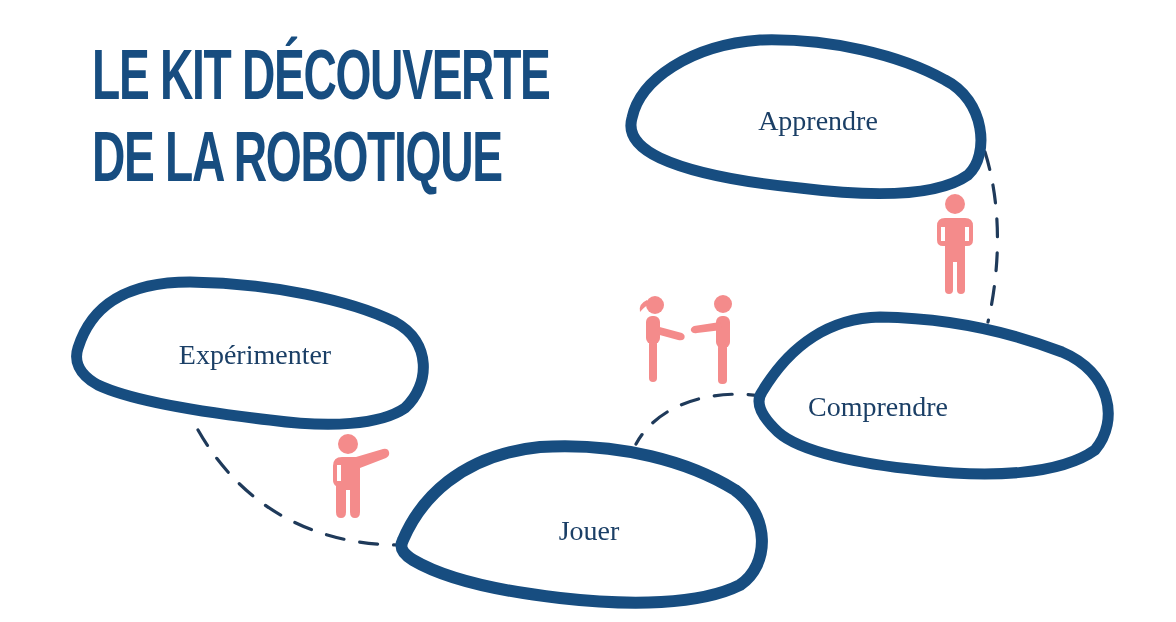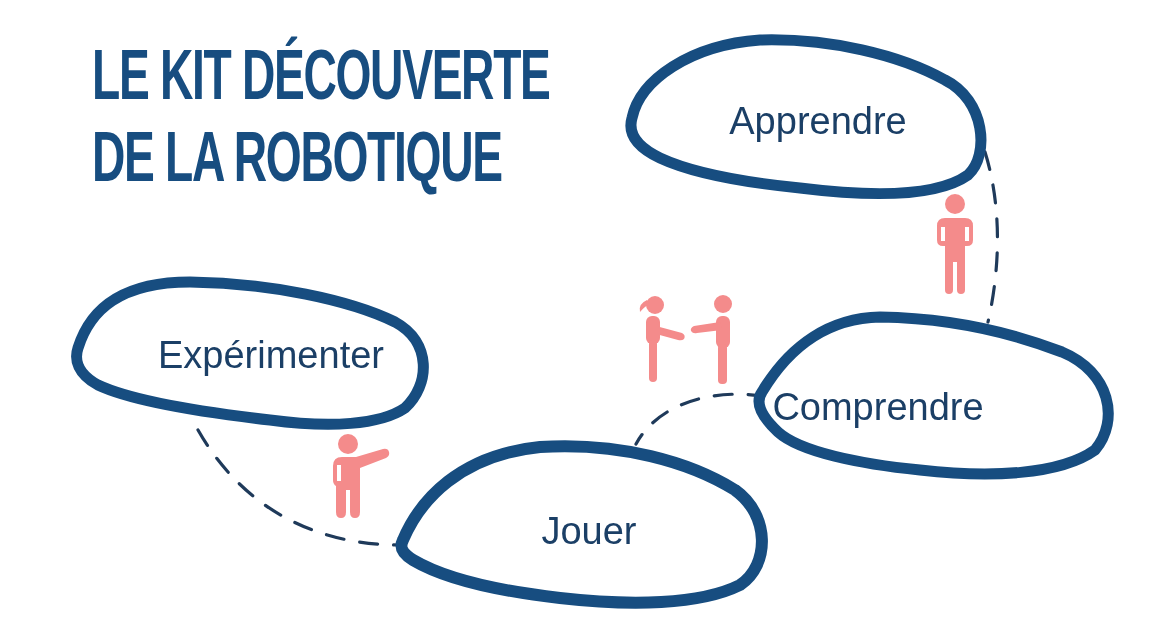--- a/index.html
+++ b/index.html
@@ -7,22 +7,22 @@
   .title {
     position: absolute; left: 92px; top: 34px;
     font-family: "Liberation Sans", sans-serif; font-weight: bold;
     color: #174d80; font-size: 70px; line-height: 82px;
     letter-spacing: -2px; transform: scaleX(0.66); transform-origin: left top;
     white-space: nowrap;
   }
   .title div { height: 82px; }
   svg.diagram { position: absolute; left: 0; top: 0; }
   .blob-label {
-    position: absolute; color: #1b3f66; font-family: Liberation Sans, sans-serif;
-    font-size: 38px; white-space: nowrap; transform: translate(-50%, -50%);
+    position: absolute; color: #1b3f66; font-family: Liberation Serif, serif;
+    font-size: 28px; white-space: nowrap; transform: translate(-50%, -50%);
     letter-spacing: 0px;
   }
 </style>
 </head>
 <body>
 
 <div class="title">
   <div>LE KIT DÉCOUVERTE</div>
   <div>DE LA ROBOTIQUE</div>
 </div>
@@ -65,14 +65,14 @@
 
   <g fill="#f48b8b">
     <circle cx="348" cy="444" r="10"></circle>
     <path d="M 333 466 Q 333 457 342 457 L 356 457 L 383 449 Q 388 448 389 452 Q 390 456 386 458 L 360 468 L 360 512 Q 360 518 355 518 Q 350 518 350 512 L 350 490 L 346 490 L 346 512 Q 346 518 341 518 Q 336 518 336 512 L 336 486 Q 333 484 333 480 Z"></path>
     <rect x="337" y="465" width="4" height="16" fill="#ffffff"></rect>
   </g>
 </svg>
 
 <div class="blob-label" style="left:818px; top:121px;">Apprendre</div>
 <div class="blob-label" style="left:878px; top:407px;">Comprendre</div>
-<div class="blob-label" style="left:271px; top:355px;">Expérimenter</div>
+<div class="blob-label" style="left:255px; top:355px;">Expérimenter</div>
 <div class="blob-label" style="left:589px; top:531px;">Jouer</div>
 
 </body></html>

